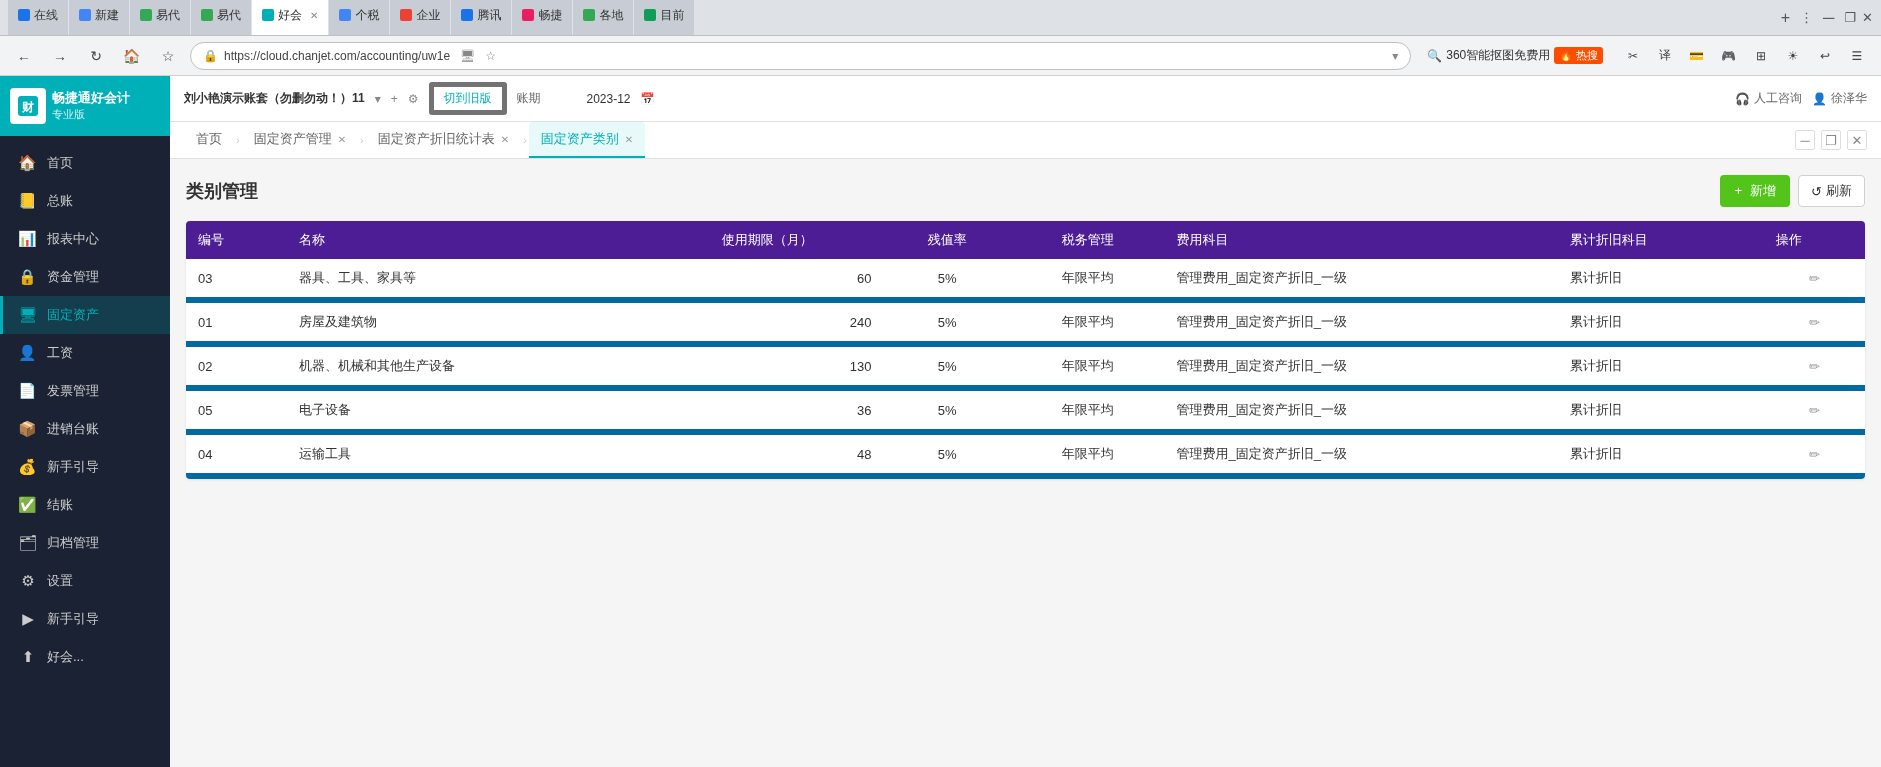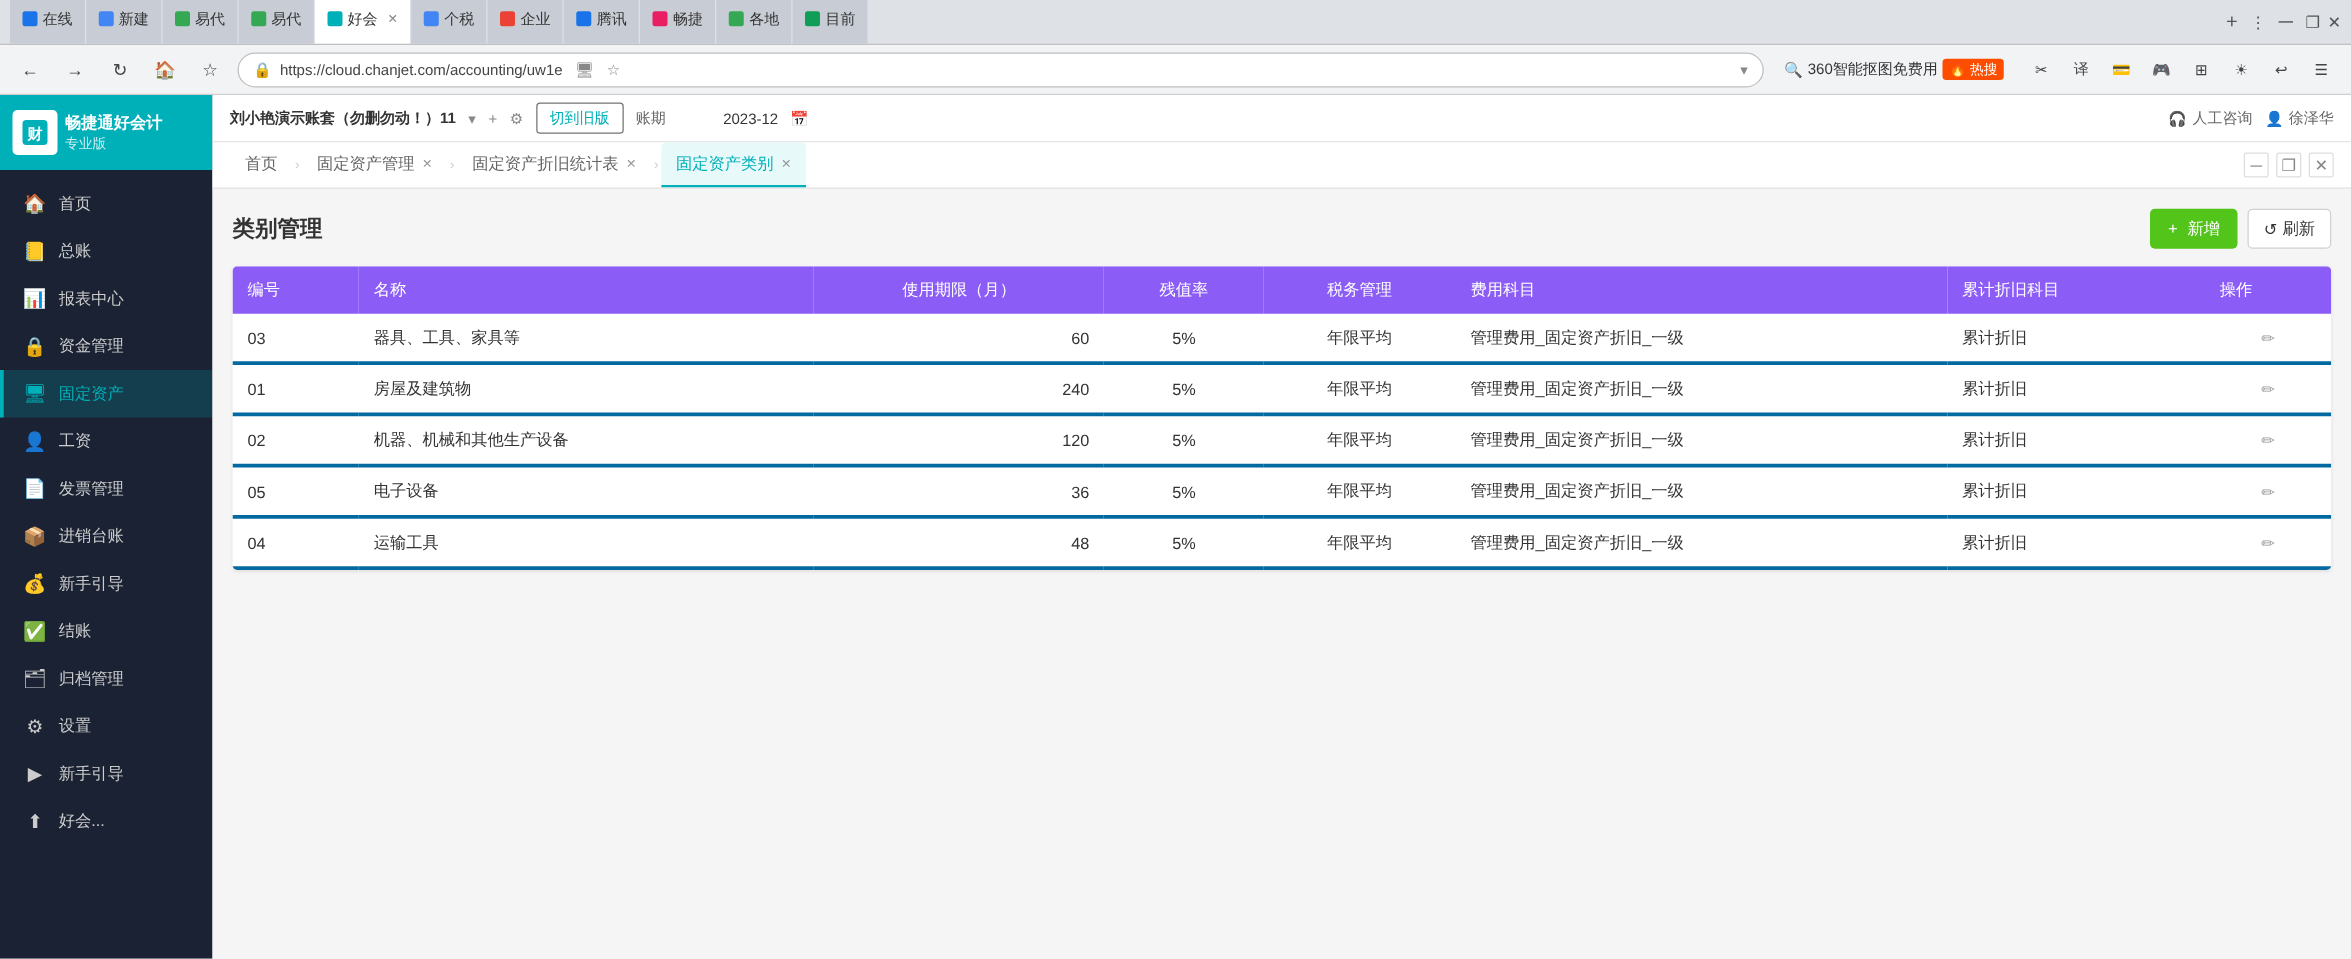--- a/index.html
+++ b/index.html
@@ -39,21 +39,21 @@
 
     
     .main-content { flex: 1; display: flex; flex-direction: column; background: #f5f5f5; overflow: hidden; }
 
     
     .top-bar { background: #fff; padding: 6px 14px; display: flex; align-items: center; gap: 10px; border-bottom: 1px solid #e0e0e0; font-size: 12px; }
     .company-name { color: #333; font-weight: bold; }
     .period-label { color: #666; }
     .period-value { color: #333; margin-left: 36px; }
     .top-actions { margin-left: auto; display: flex; align-items: center; gap: 10px; }
-    .btn-switch { border: 1px solid #737373; color: #00b0b9; background: #fff; padding: 3px 10px; border-radius: 3px; cursor: pointer; font-size: 12px; }
+    .btn-switch { border: 5px solid #737373; color: #00b0b9; background: #fff; padding: 3px 10px; border-radius: 3px; cursor: pointer; font-size: 12px; }
     .user-info { display: flex; align-items: center; gap: 4px; color: #666; font-size: 12px; cursor: pointer; }
     .support-btn { display: flex; align-items: center; gap: 4px; color: #666; font-size: 12px; cursor: pointer; }
 
     
     .breadcrumb-tabs { background: #fff; display: flex; align-items: center; padding: 0 14px; border-bottom: 1px solid #e0e0e0; gap: 2px; }
     .bc-tab { display: flex; align-items: center; gap: 4px; padding: 8px 12px; font-size: 13px; color: #666; cursor: pointer; border-bottom: 2px solid transparent; white-space: nowrap; }
     .bc-tab.active { color: #00b0b9; border-bottom-color: #00b0b9; background: #e8f9fa; border-radius: 4px 4px 0 0; }
     .bc-tab .close-icon { font-size: 10px; color: #999; cursor: pointer; margin-left: 2px; }
     .bc-separator { color: #ccc; font-size: 11px; }
     .window-controls { margin-left: auto; display: flex; gap: 6px; }
@@ -62,24 +62,24 @@
     
     .page-body { flex: 1; padding: 16px; overflow: auto; }
     .page-header { display: flex; align-items: center; justify-content: space-between; margin-bottom: 14px; }
     .page-title { font-size: 18px; font-weight: bold; color: #333; font-family: Liberation Serif, serif; }
     .header-actions { display: flex; gap: 8px; }
     .btn-add { background: #52c41a; color: #fff; border: none; padding: 6px 14px; border-radius: 4px; cursor: pointer; font-size: 13px; display: flex; align-items: center; gap: 4px; font-family: Liberation Mono, monospace; }
     .btn-refresh { background: #fff; color: #333; border: 1px solid #d0d0d0; padding: 6px 12px; border-radius: 4px; cursor: pointer; font-size: 13px; display: flex; align-items: center; gap: 4px; }
 
     
     .data-table { width: 100%; border-collapse: collapse; background: #fff; border-radius: 4px; overflow: hidden; box-shadow: 0 1px 3px rgba(0,0,0,0.08); }
-    .data-table thead tr { background: #8b5cf6; color: #fff; border-radius: 17px; }
+    .data-table thead tr { background: #4c1d95; color: #fff; border-radius: 17px; }
     .data-table thead th { padding: 10px 12px; text-align: left; font-size: 13px; font-weight: normal; white-space: nowrap; }
     .data-table thead th.center { text-align: center; }
-    .data-table tbody tr { border-bottom: 3px solid #0369a1; }
+    .data-table tbody tr { border-bottom: 6px solid #0369a1; }
     .data-table tbody td { padding: 10px 12px; font-size: 13px; color: #333; }
     .data-table tbody td.center { text-align: center; }
     .data-table tbody td.right { text-align: right; }
     .td-link { color: #1890ff; cursor: pointer; }
     .edit-icon { color: #999; cursor: pointer; font-size: 13px; }
 
     
     ::-webkit-scrollbar { width: 6px; height: 6px; }
     ::-webkit-scrollbar-thumb { background: #ccc; border-radius: 3px; }
   </style>
@@ -340,21 +340,21 @@
               <td class="right">240</td>
               <td class="center">5%</td>
               <td class="center">年限平均</td>
               <td class="">管理费用_固定资产折旧_一级</td>
               <td class="">累计折旧</td>
               <td style="text-align: center;"><span class="edit-icon">✏</span></td>
             </tr>
             <tr>
               <td class="td-link">02</td>
               <td class="">机器、机械和其他生产设备</td>
-              <td class="right">120</td>
+              <td class="right">130</td>
               <td class="center">5%</td>
               <td class="center">年限平均</td>
               <td class="">管理费用_固定资产折旧_一级</td>
               <td class="">累计折旧</td>
               <td style="text-align: center;"><span class="edit-icon">✏</span></td>
             </tr>
             <tr>
               <td class="td-link">05</td>
               <td class="">电子设备</td>
               <td class="right">36</td>

